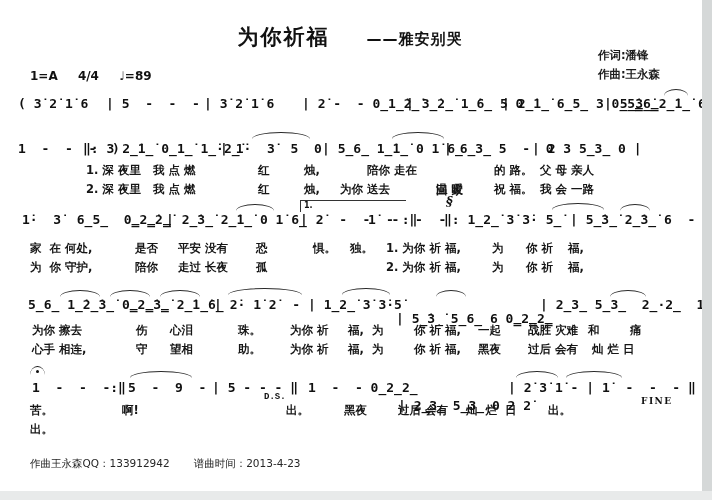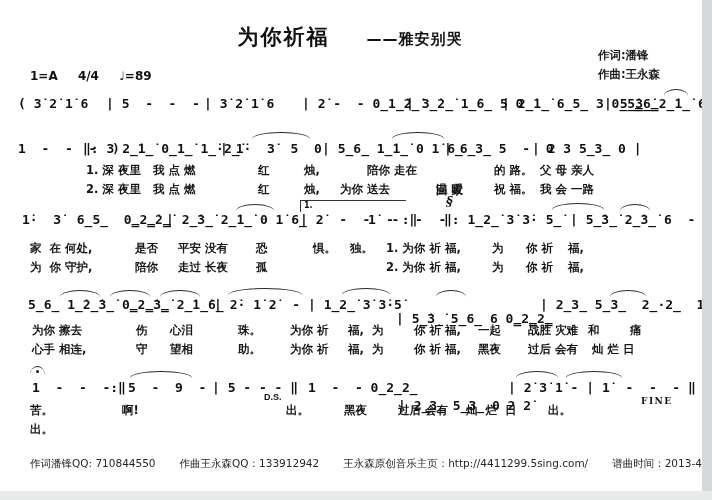--- a/index.html
+++ b/index.html
@@ -15,21 +15,21 @@
   .keyline span{margin-right:16px;}
   .noteseg{position:absolute;font-family:"DejaVu Sans Mono","DejaVu Sans",monospace;
            font-weight:700;font-size:13px;line-height:16px;color:#101010;white-space:pre;}
   .lyricseg{position:absolute;font-size:11.5px;font-weight:700;color:#161616;white-space:pre;}
   .slur{position:absolute;height:6px;border-top:1.5px solid #2a2a2a;
         border-radius:50% 50% 0 0/100% 100% 0 0;}
   .volta{position:absolute;height:11px;border-top:1px solid #333;border-left:1px solid #333;
          font-size:8px;font-weight:700;padding-left:3px;color:#111;line-height:10px;}
   .segno{position:absolute;font-family:"DejaVu Serif","Liberation Serif",serif;
          font-style:italic;font-weight:700;font-size:13px;color:#111;}
-  .ds{position:absolute;font-family:Liberation Sans, sans-serif;
+  .ds{position:absolute;font-family:Liberation Mono, monospace;
       font-weight:700;font-size:9px;color:#111;}
   .fine{position:absolute;font-family:"DejaVu Serif","Liberation Serif",serif;
         font-weight:700;font-size:9px;letter-spacing:1.5px;color:#111;}
   .fermata{position:absolute;width:15px;height:8px;border-top:1.6px solid #111;
            border-radius:50% 50% 0 0/100% 100% 0 0;}
   .fermata::after{content:"";position:absolute;left:6px;top:2.5px;width:3px;height:3px;
                   border-radius:50%;background:#111;}
   .footer{position:absolute;top:457px;left:30px;font-size:10.5px;color:#262626;
           white-space:pre;display:flex;gap:24px;}
   .edge-right{position:absolute;left:702px;top:0;width:10px;height:500px;background:#d5d8d8;}
@@ -167,22 +167,20 @@
       <div class="slur" style="left: 228px; top: 288px; width: 74px;"></div>
       <div class="slur" style="left: 342px; top: 288px; width: 48px;"></div>
       <div class="slur" style="left: 436px; top: 290px; width: 30px;"></div>
       <div class="slur" style="left: 610px; top: 290px; width: 36px;"></div>
       <div class="slur" style="left: 130px; top: 371px; width: 62px;"></div>
       <div class="slur" style="left: 516px; top: 371px; width: 42px;"></div>
       <div class="slur" style="left: 566px; top: 371px; width: 56px;"></div>
     </div>
 
   <div class="footer">
-    <span>作词潘锋QQ: 710844550</span>
     <span>作曲王永森QQ：133912942</span>
-    <span>王永森原创音乐主页：http://4411299.5sing.com/</span>
     <span>谱曲时间：2013-4-23</span>
     
   </div>
 
   <div class="edge-right"></div>
   <div class="edge-bottom"></div>
 </div>
 
 </body></html>

